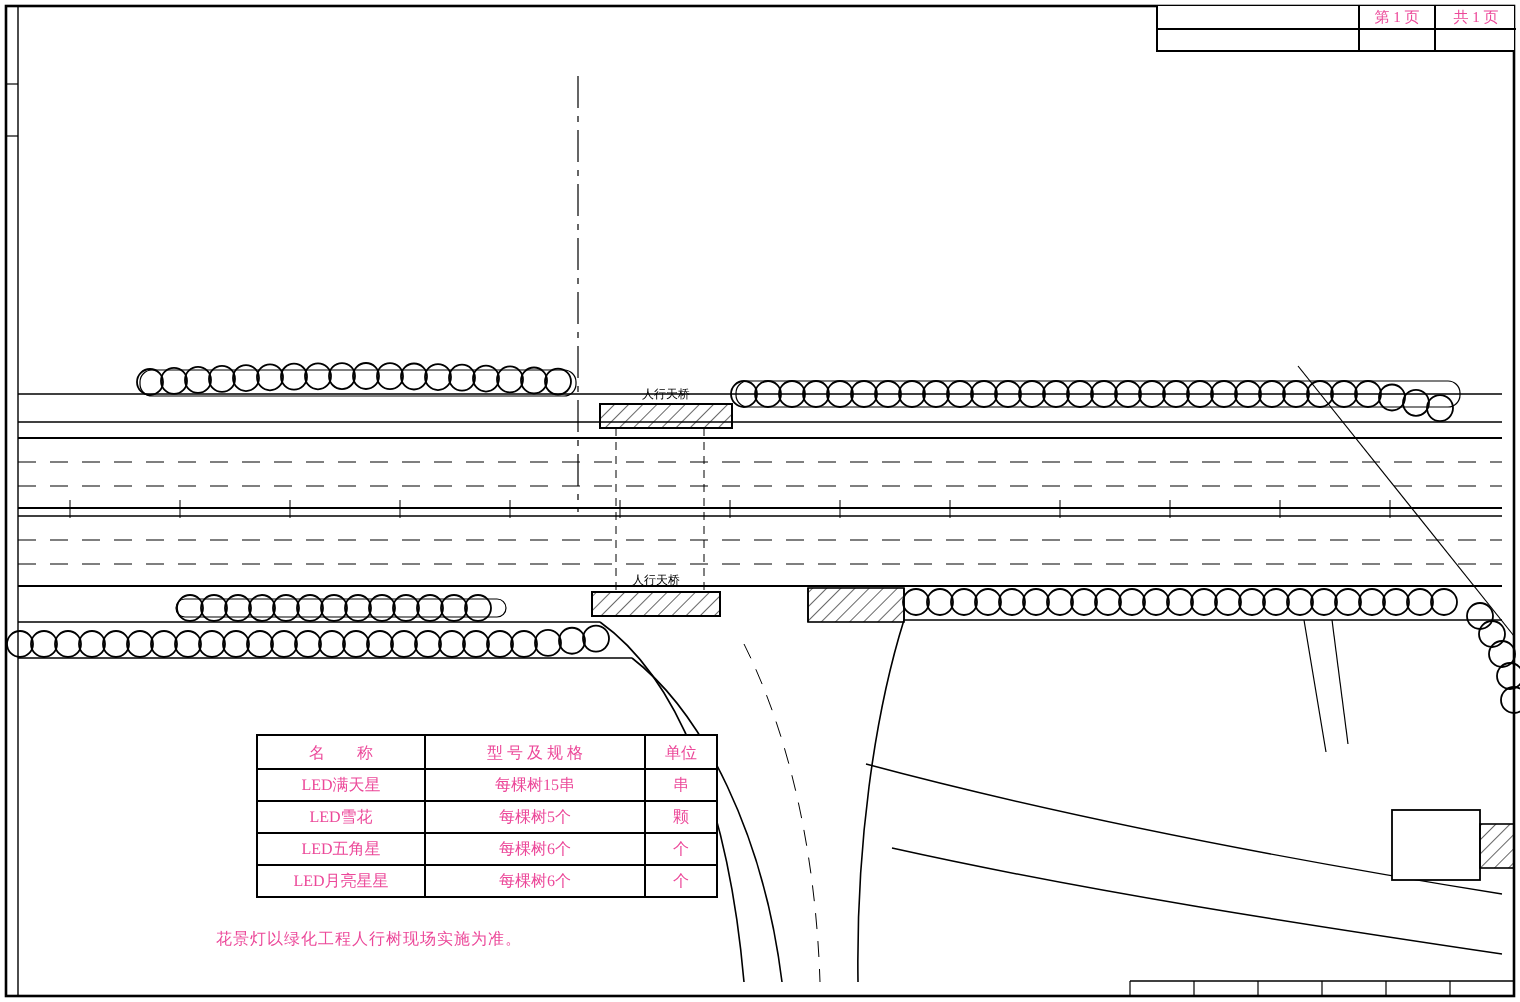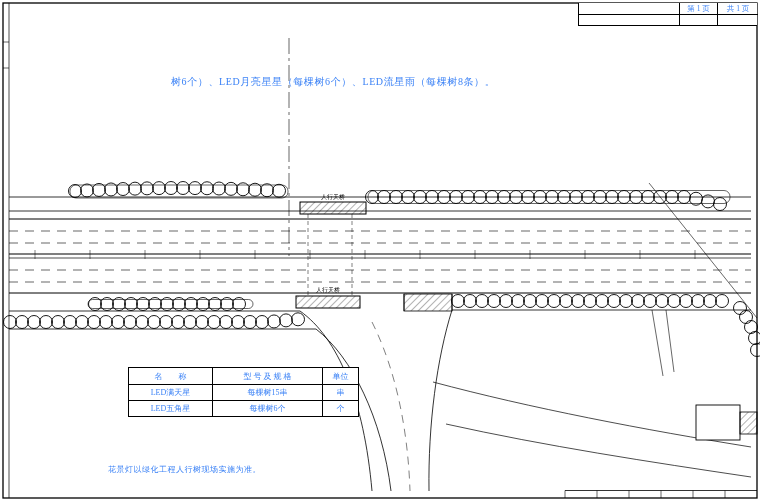--- a/index.html
+++ b/index.html
@@ -1,18 +1,18 @@
 <!DOCTYPE html>
 <html><head>
 <meta charset="utf-8">
 <style>
   html,body { margin:0; padding:0; background:#e8e8e8; }
   .sheet {
     position:relative; width:760px; height:501px; background:#fff;
-    font-family:"Liberation Serif","DejaVu Serif",serif; color:#3b82f6;
+    font-family:"Liberation Serif","DejaVu Serif",serif; color:#ec4899;
     overflow:hidden; margin:0 auto;
   }
   svg.plan { position:absolute; left:0; top:0; width:760px; height:501px; }
 
   .note { position:absolute; left:141px; top:70px; font-size:10px;
           letter-spacing:0.6px; line-height:24px; white-space:nowrap; }
   .note .line2 { margin-left:30px; }
 
   .titleblock { position:absolute; left:578px; top:3px; width:179px; height:23px;
     display:grid; grid-template-columns:100px 38px 41px; grid-template-rows:12px 11px;
@@ -246,42 +246,51 @@
   <div class="titleblock">
     <div class="tb-cell first"></div>
     <div class="tb-cell">第 1 页</div>
     <div class="tb-cell">共 1 页</div>
     <div class="tb-cell first bottomrow"></div>
     <div class="tb-cell bottomrow"></div>
     <div class="tb-cell bottomrow"></div>
   </div>
 
   <div class="note">
-    <div class="line2">树6个）、LED月亮星星（每棵树6个）、LED流星雨（每棵树8条）。</div>
   </div>
 
   <table class="mat-table">
     <colgroup>
         <col style="width:84px">
         <col style="width:110px">
         <col style="width:36px">
       </colgroup>
     <tbody>
         <tr>
       <th>名　　称</th>
       <th>型 号 及 规 格</th>
       <th>单位</th>
     </tr>
     <tr>
       <td>LED满天星</td>
       <td>每棵树15串</td>
       <td>串</td>
     </tr>
     <tr>
+      <td>LED雪花</td>
+      <td>每棵树5个</td>
+      <td>颗</td>
+    </tr>
+    <tr>
       <td>LED五角星</td>
       <td>每棵树6个</td>
       <td>个</td>
     </tr>
+    <tr>
+      <td>LED月亮星星</td>
+      <td>每棵树6个</td>
+      <td>个</td>
+    </tr>
   </tbody>
     </table>
 
   <div class="footnote">花景灯以绿化工程人行树现场实施为准。</div>
 </div>
 
 </body></html>

